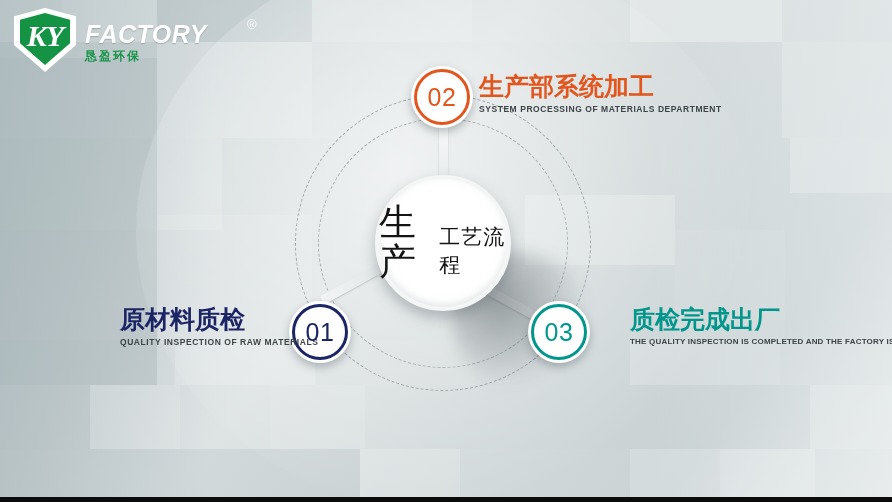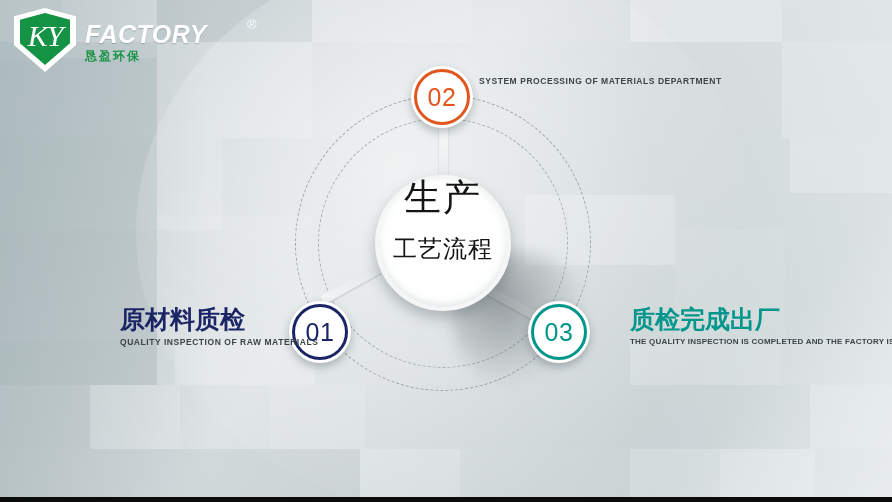--- a/index.html
+++ b/index.html
@@ -44,21 +44,21 @@
     filter:drop-shadow(0 1px 1px rgba(0,0,0,.18));
   }
   .shield-inner{
     position:absolute; left:6px; top:5px; right:6px; bottom:7px;
     background:#159345;
     clip-path:polygon(50% 0%,100% 13%,100% 58%,50% 100%,0% 58%,0% 13%);
   }
   .shield-ky{
     position:absolute; inset:0; display:flex; align-items:center; justify-content:center;
     color:#fff; font-family:"Liberation Serif","DejaVu Serif",serif;
-    font-style:italic; font-weight:400; font-size:30px; letter-spacing:-1px;
+    font-style:italic; font-weight:700; font-size:30px; letter-spacing:-1px;
     padding-bottom:8px;
   }
   .logo-text{ margin-left:9px; position:relative; padding-top:4px; }
   .logo-en{
     font-family:"Liberation Sans","DejaVu Sans",sans-serif;
     font-style:italic; font-weight:700; font-size:25px; color:#ffffff;
     letter-spacing:.5px; line-height:1;
     text-shadow:0 1px 1px rgba(80,95,100,.35);
   }
   .logo-reg{
@@ -97,29 +97,29 @@
     border-radius:50%;
     background:radial-gradient(circle at 35% 35%,rgba(60,70,75,.45),rgba(60,70,75,0) 68%);
     filter:blur(7px);
   }
   .center-circle{
     position:absolute; left:375px; top:175px; width:136px; height:136px;
     border-radius:50%;
     background:#ffffff;
     border:4px solid #f4f6f6;
     box-shadow:0 7px 14px rgba(70,82,88,.34), inset 0 -3px 7px rgba(200,208,210,.5);
-    display:flex; flex-direction:column; align-items:center; justify-content:flex-start;
+    display:flex; flex-direction:row; align-items:center; justify-content:flex-end;
   }
   .center-big{
     font-family:"DejaVu Sans","Liberation Sans",sans-serif;
     font-size:37px; font-weight:400; color:#141414; letter-spacing:2px; line-height:1.05;
   }
   .center-small{
     font-family:"DejaVu Sans","Liberation Sans",sans-serif;
-    font-size:24px; font-weight:400; color:#141414; letter-spacing:1px; margin-top:15px;
+    font-size:21px; font-weight:400; color:#141414; letter-spacing:1px; margin-top:15px;
   }
 
   
   .node{
     position:absolute; width:62px; height:62px; border-radius:50%;
     background:#ffffff;
     display:flex; align-items:center; justify-content:center;
     box-shadow:0 4px 9px rgba(70,82,88,.36);
   }
   .node::after{
@@ -239,20 +239,21 @@
       <span class="node-num">02</span>
     </div>
     <div class="node node-01">
       <span class="node-num">01</span>
     </div>
     <div class="node node-03">
       <span class="node-num">03</span>
     </div>
 
     <div class="label label-02">
+      <div class="label-cn">生产部系统加工</div>
       <div class="label-en">SYSTEM PROCESSING OF MATERIALS DEPARTMENT</div>
     </div>
 
     <div class="label label-01">
       <div class="label-cn">原材料质检</div>
       <div class="label-en">QUALITY INSPECTION OF RAW MATERIALS</div>
     </div>
 
     <div class="label label-03">
       <div class="label-cn">质检完成出厂</div>

